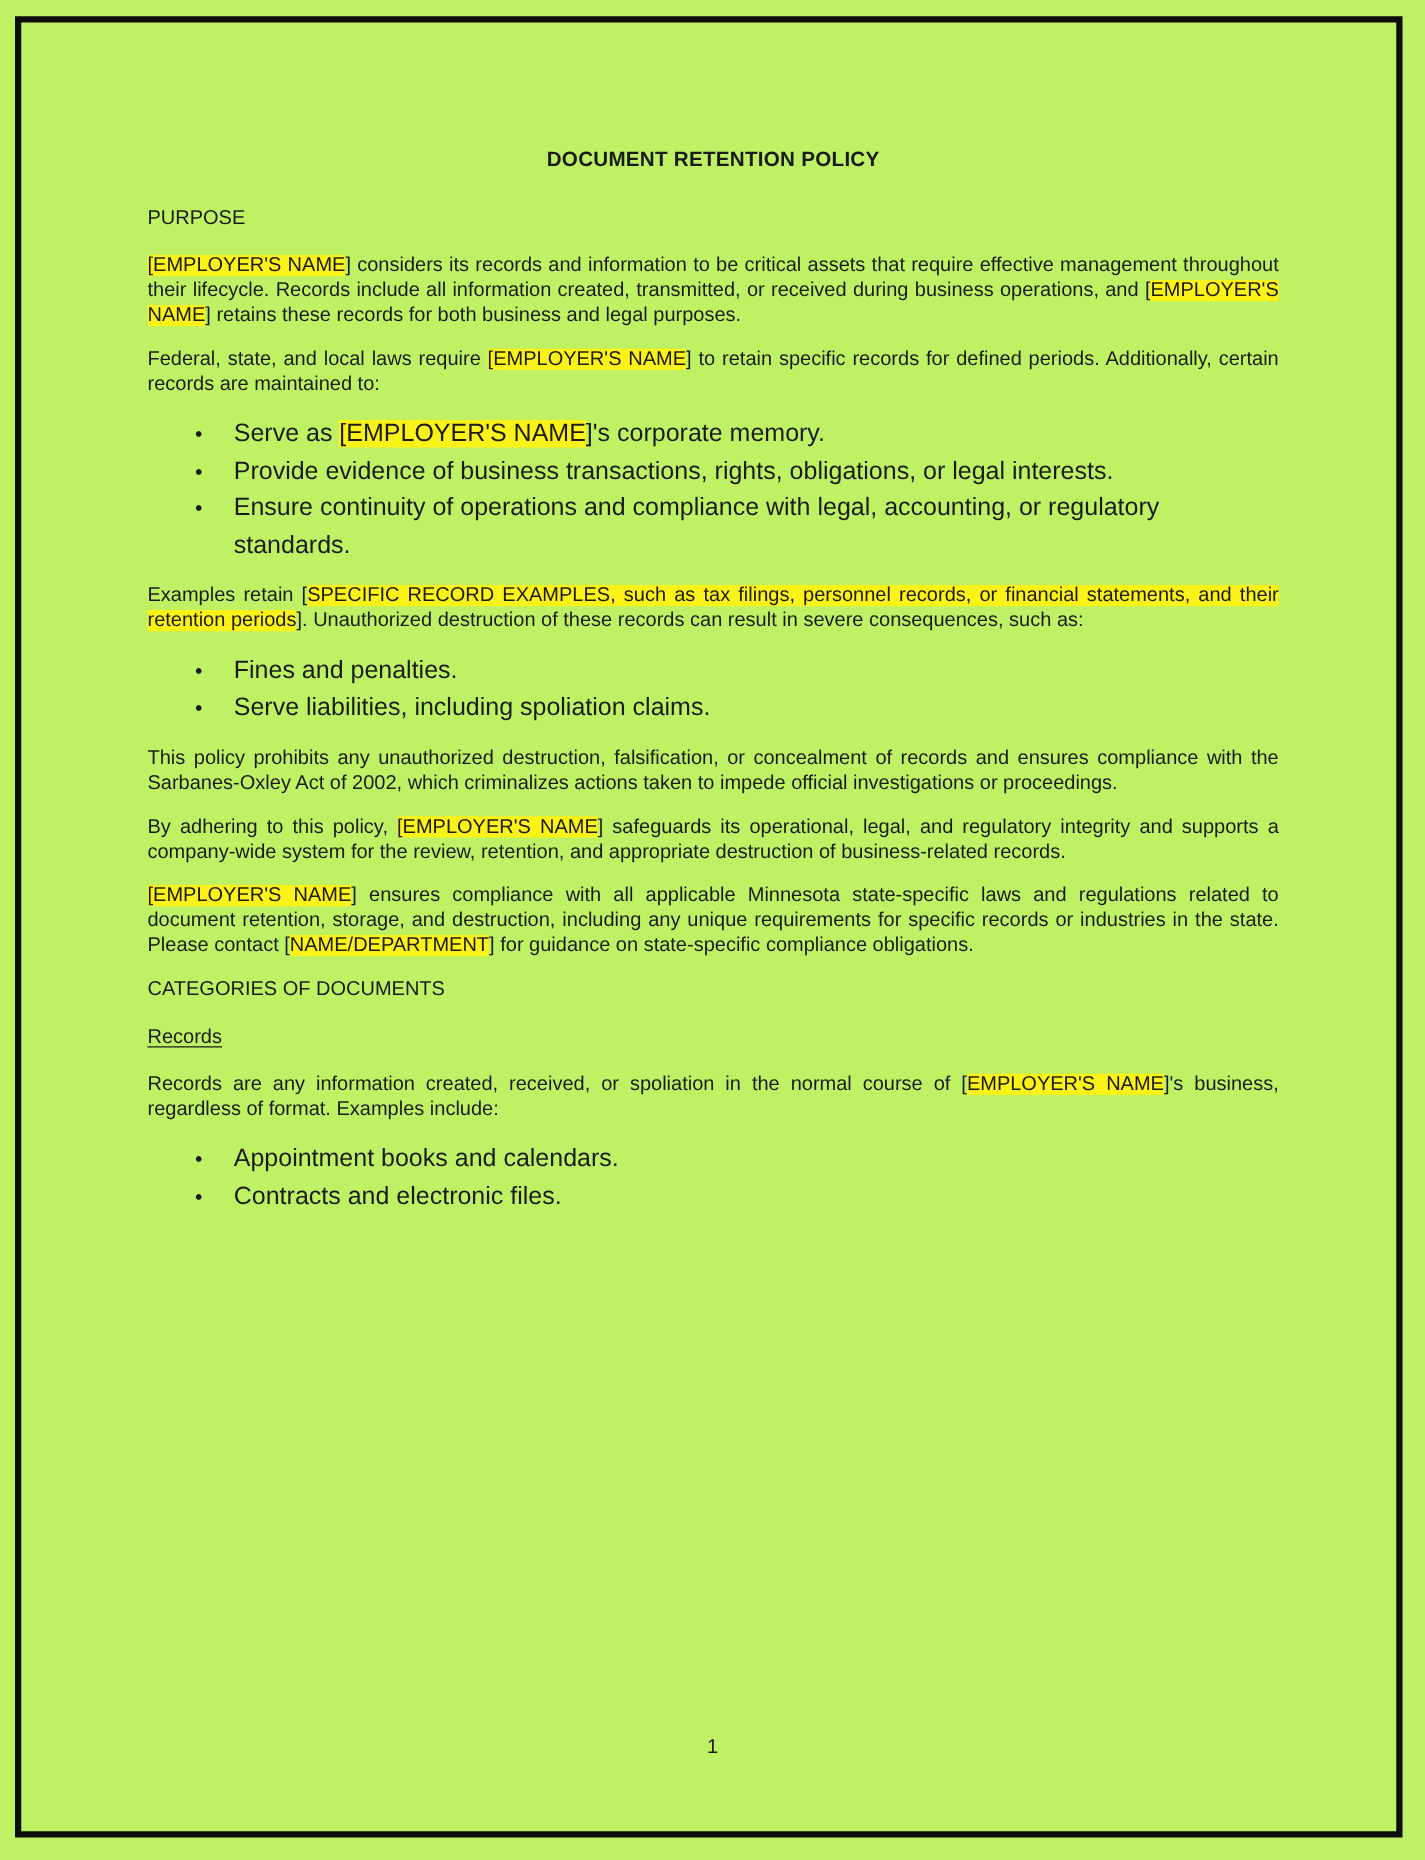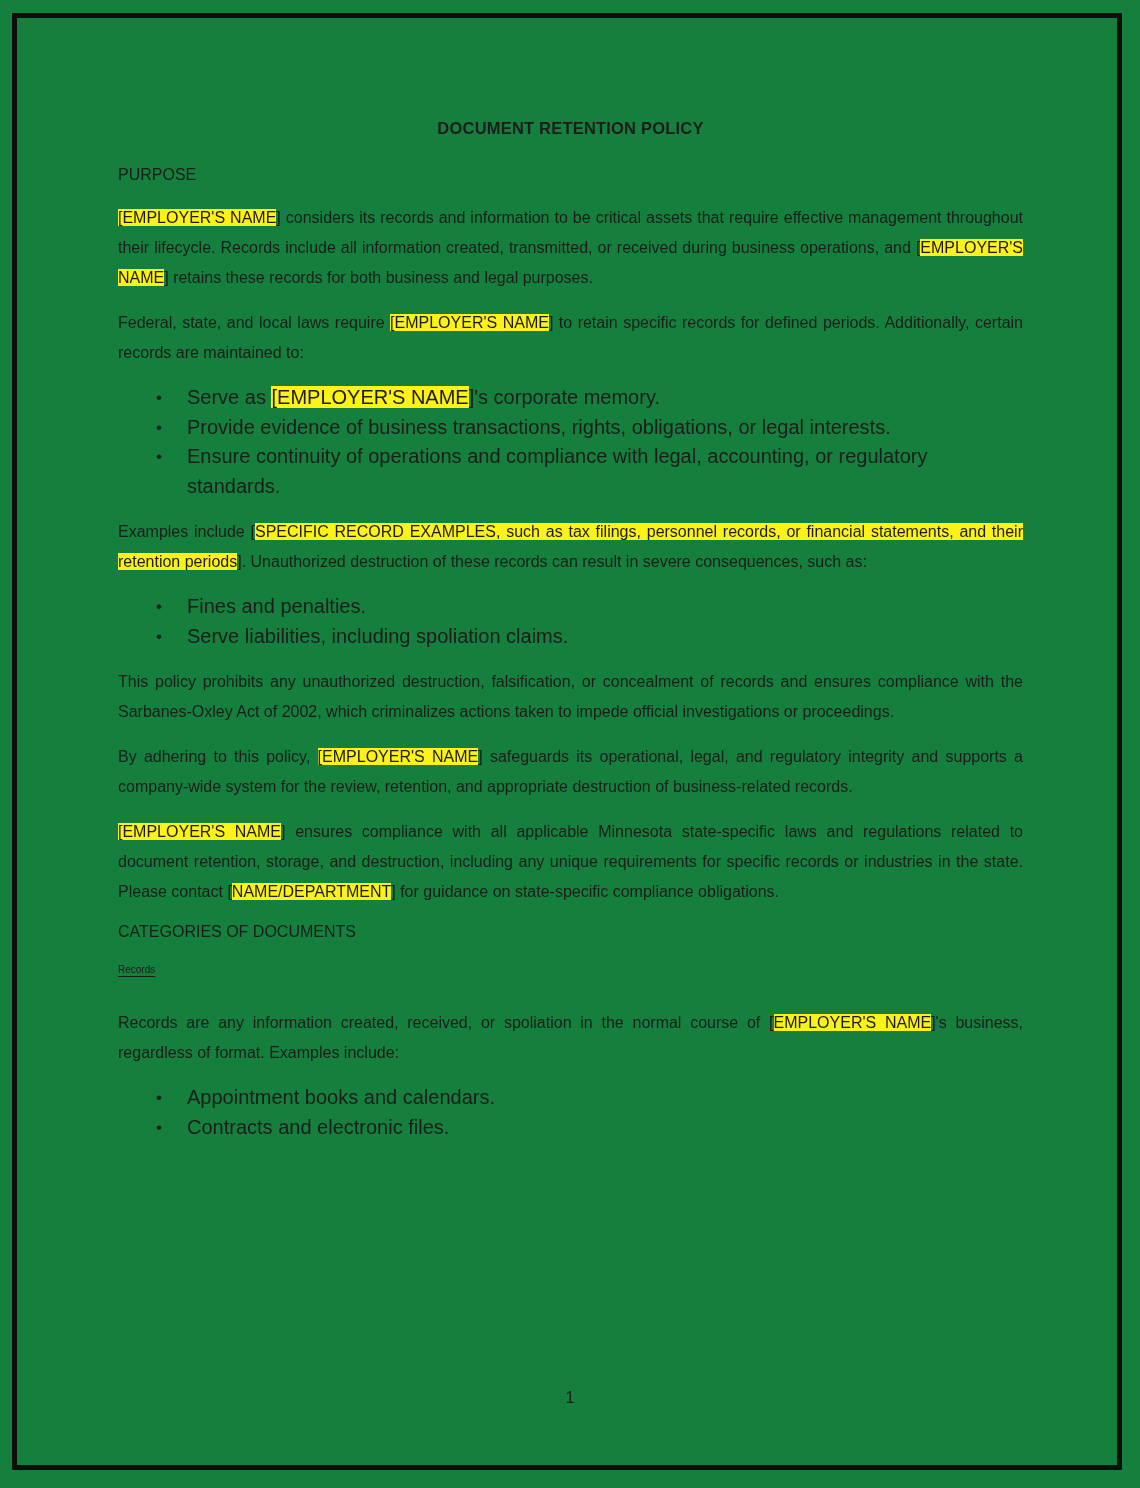--- a/index.html
+++ b/index.html
@@ -4,21 +4,21 @@
 <style>
   html, body {
     margin: 0;
     padding: 0;
     background: #ffffff;
   }
   .page {
     position: relative;
     width: 1140px;
     height: 1488px;
-    background: #15803d;
+    background: #bef264;
     font-family: "Liberation Sans", sans-serif;
     color: #1b1b1b;
     overflow: hidden;
   }
   .border-frame {
     position: absolute;
     left: 12px;
     top: 13px;
     width: 1110px;
     height: 1457px;
@@ -40,30 +40,30 @@
     line-height: 20px;
     margin: 0 0 27px 0;
   }
   .heading {
     font-size: 16px;
     font-weight: normal;
     line-height: 20px;
     margin: 2px 0 18px 0;
   }
   .subheading {
-    font-size: 10px;
+    font-size: 16px;
     font-weight: normal;
     text-decoration: underline;
     text-underline-offset: 3px;
     line-height: 20px;
-    margin: 4px 0 28px 0;
+    margin: 4px 0 18px 0;
   }
   .para {
     font-size: 16px;
-    line-height: 30px;
+    line-height: 20px;
     text-align: justify;
     margin: 0 0 15px 0;
   }
   .bullets {
     list-style: none;
     margin: 5px 0 16px 0;
     padding: 0;
   }
   .bullets li {
     position: relative;
@@ -99,21 +99,21 @@
   <div class="content">
       <div class="doc-title">DOCUMENT RETENTION POLICY</div>
       <div class="heading">PURPOSE</div>
       <p class="para"><span class="hl">[EMPLOYER'S NAME</span><span class="txt">] considers its records and information to be critical assets that require effective management throughout their lifecycle. Records include all information created, transmitted, or received during business operations, and [</span><span class="hl">EMPLOYER'S NAME</span><span class="txt">] retains these records for both business and legal purposes.</span></p>
       <p class="para"><span class="txt">Federal, state, and local laws require </span><span class="hl">[EMPLOYER'S NAME</span><span class="txt">] to retain specific records for defined periods. Additionally, certain records are maintained to:</span></p>
       <ul class="bullets">
         <li><span class="txt">Serve as </span><span class="hl">[EMPLOYER'S NAME</span><span class="txt">]'s corporate memory.</span></li>
         <li><span class="txt">Provide evidence of business transactions, rights, obligations, or legal interests.</span></li>
         <li><span class="txt">Ensure continuity of operations and compliance with legal, accounting, or regulatory standards.</span></li>
       </ul>
-      <p class="para"><span class="txt">Examples include [</span><span class="hl">SPECIFIC RECORD EXAMPLES, such as tax filings, personnel records, or financial statements, and their retention periods</span><span class="txt">]. Unauthorized destruction of these records can result in severe consequences, such as:</span></p>
+      <p class="para"><span class="txt">Examples retain [</span><span class="hl">SPECIFIC RECORD EXAMPLES, such as tax filings, personnel records, or financial statements, and their retention periods</span><span class="txt">]. Unauthorized destruction of these records can result in severe consequences, such as:</span></p>
       <ul class="bullets">
         <li><span class="txt">Fines and penalties.</span></li>
         <li><span class="txt">Serve liabilities, including spoliation claims.</span></li>
       </ul>
       <p class="para"><span class="txt">This policy prohibits any unauthorized destruction, falsification, or concealment of records and ensures compliance with the Sarbanes-Oxley Act of 2002, which criminalizes actions taken to impede official investigations or proceedings.</span></p>
       <p class="para"><span class="txt">By adhering to this policy, </span><span class="hl">[EMPLOYER'S NAME</span><span class="txt">] safeguards its operational, legal, and regulatory integrity and supports a company-wide system for the review, retention, and appropriate destruction of business-related records.</span></p>
       <p class="para"><span class="hl">[EMPLOYER'S NAME</span><span class="txt">] ensures compliance with all applicable Minnesota state-specific laws and regulations related to document retention, storage, and destruction, including any unique requirements for specific records or industries in the state. Please contact [</span><span class="hl">NAME/DEPARTMENT</span><span class="txt">] for guidance on state-specific compliance obligations.</span></p>
       <div class="heading">CATEGORIES OF DOCUMENTS</div>
       <div class="subheading">Records</div>
       <p class="para"><span class="txt">Records are any information created, received, or spoliation in the normal course of [</span><span class="hl">EMPLOYER'S NAME</span><span class="txt">]'s business, regardless of format. Examples include:</span></p>

